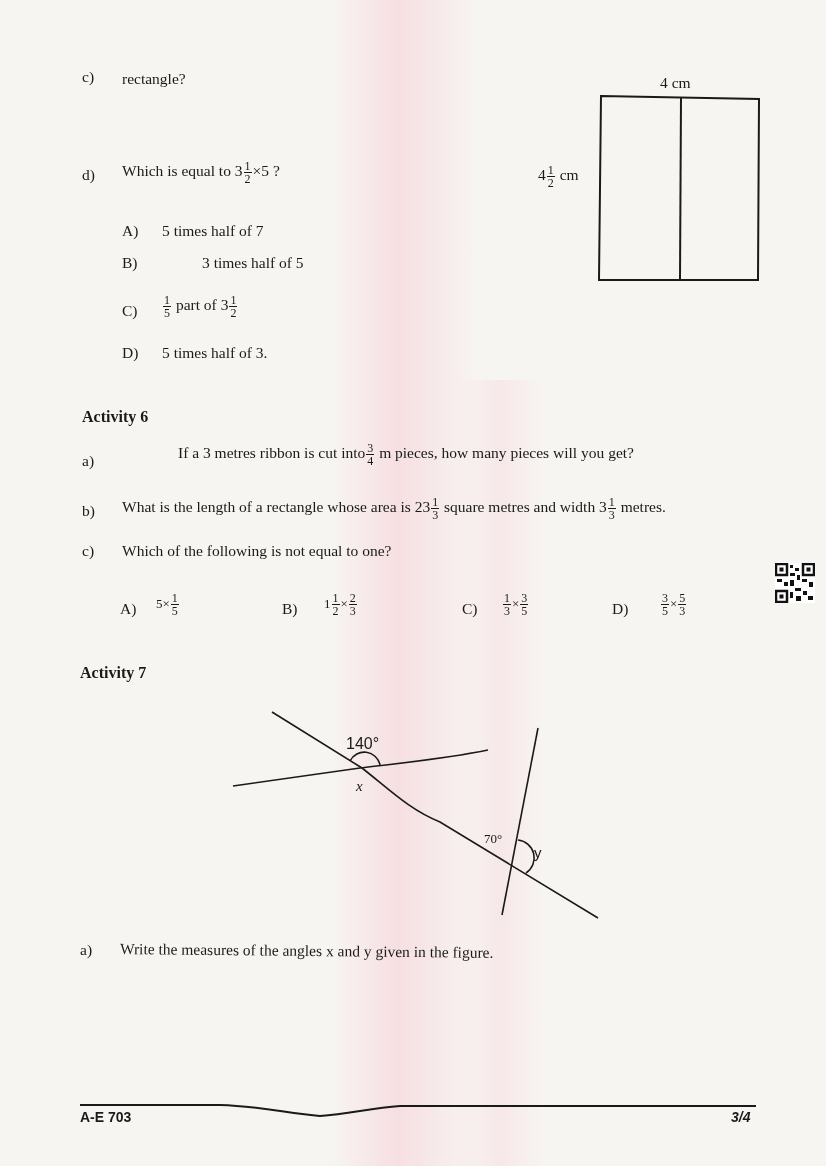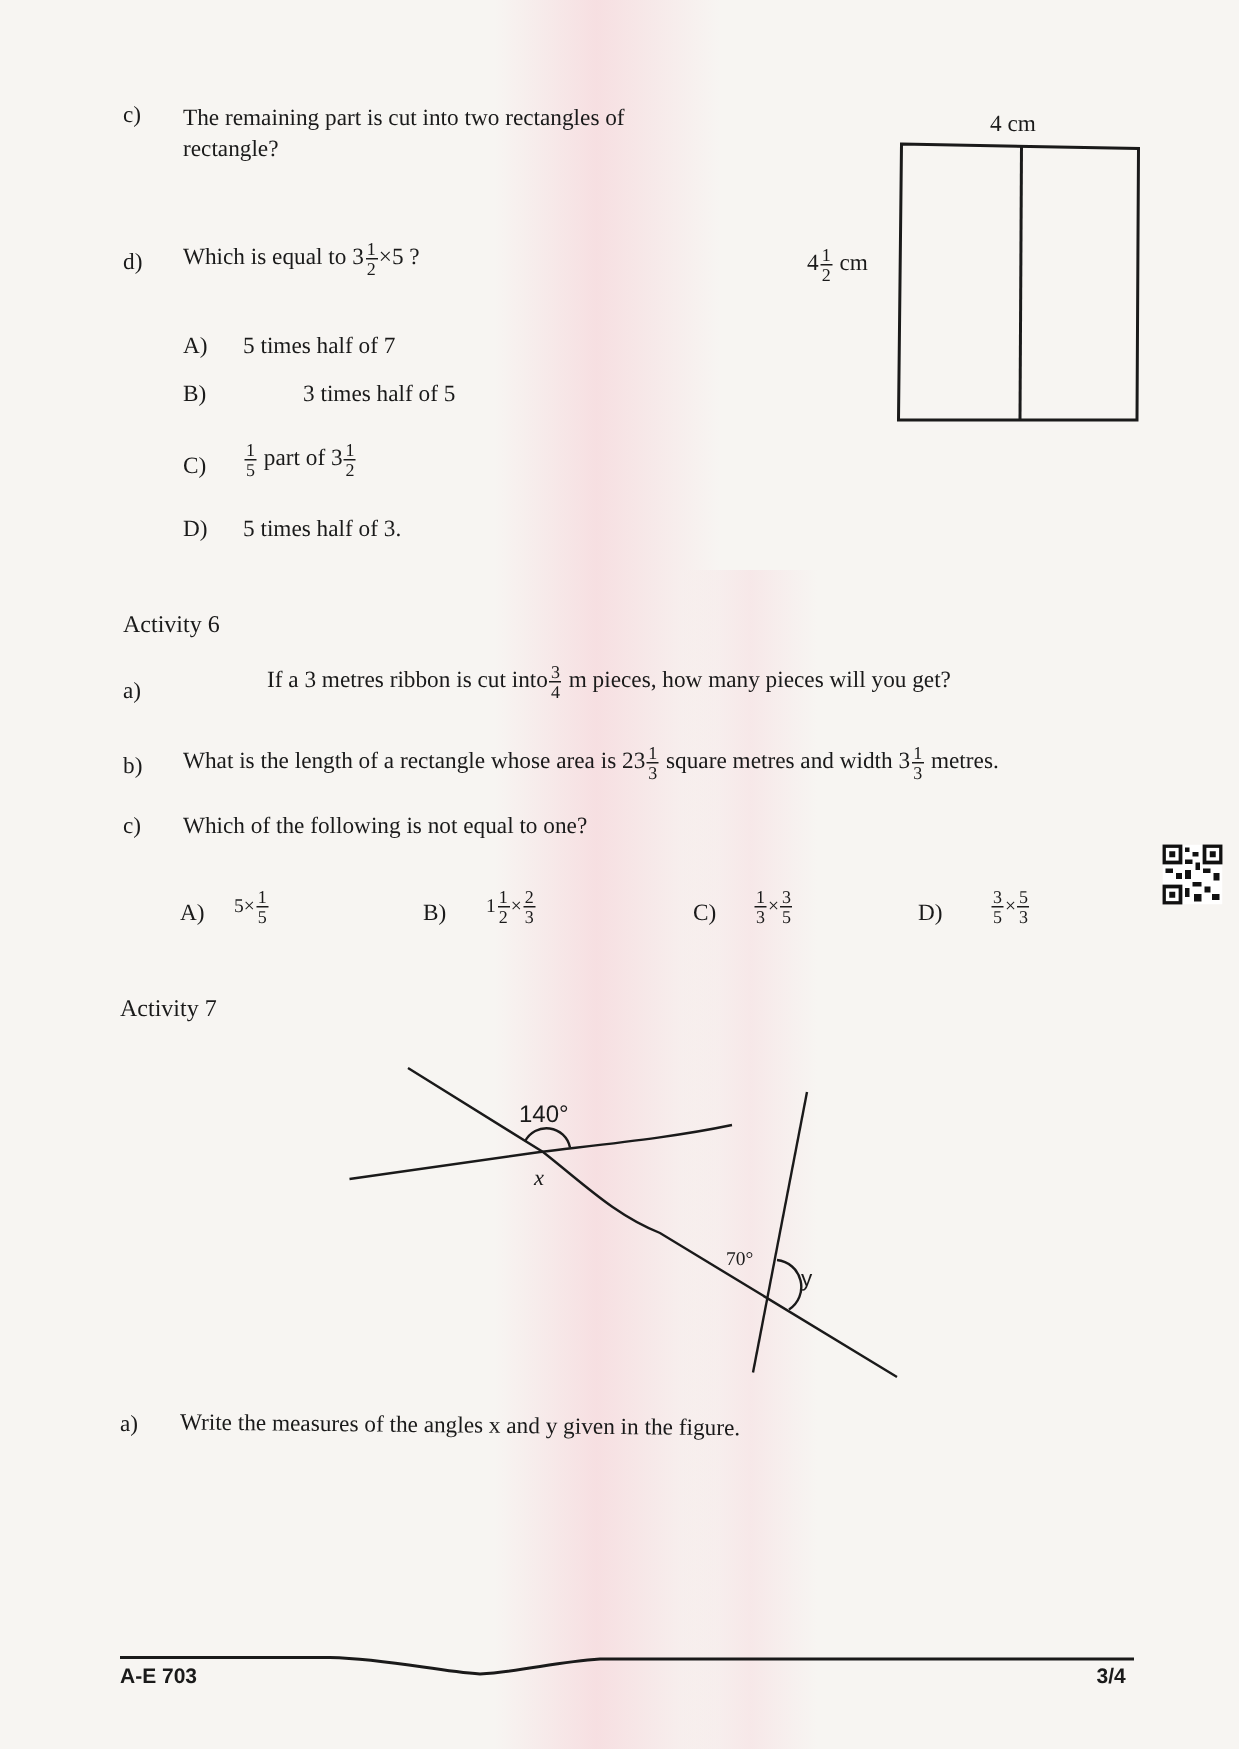--- a/index.html
+++ b/index.html
@@ -12,33 +12,32 @@
   .stain1 { position:absolute; left:330px; top:0; width:150px; height:1166px;
     background:linear-gradient(90deg, rgba(248,215,220,0) 0%, rgba(246,205,212,0.55) 45%, rgba(248,215,220,0) 100%); }
   .stain2 { position:absolute; left:455px; top:380px; width:90px; height:786px;
     background:linear-gradient(90deg, rgba(248,220,225,0) 0%, rgba(246,212,218,0.4) 50%, rgba(248,220,225,0) 100%); }
   .abs { position:absolute; }
   .q { font-size:15.5px; line-height:21px; }
   .lbl { position:absolute; font-size:15.5px; }
   .frac { display:inline-flex; flex-direction:column; align-items:center; vertical-align:middle;
           font-size:12px; line-height:12px; margin:0 1px; }
   .frac .num { border-bottom:1px solid #1a1a1a; padding:0 1px; }
-  .heading { font-weight:normal; font-size:16px; }
+  .heading { font-weight:bold; font-size:16px; }
   .footer { font-family:"Liberation Sans", sans-serif; font-weight:bold; font-size:14px; }
   svg { position:absolute; }
 </style>
 </head>
 <body>
 
 <div class="stain1"></div>
 <div class="stain2"></div>
 
 <div class="lbl" style="left:82px;top:68px;">c)</div>
 <div class="abs q" style="left:122px;top:68px;width:380px;">
-  <div>The remaining part is cut into two rectangles of</div>
   <div>rectangle?</div>
 </div>
 
 <div class="lbl" style="left:82px;top:166px;">d)</div>
 <div class="abs q" style="left:122px;top:160px;">
   <span>Which is equal to</span>
   <span>3</span><span class="frac">
       <span class="num">1</span>
       <span>2</span>
     </span><span>×5 ?</span>
@@ -189,13 +188,13 @@
 <div class="abs" style="left:484px;top:831px;font-family:Liberation Serif, serif;font-size:13px;">70°</div>
 <div class="abs" style="left:534px;top:844px;font-family:'Liberation Sans',sans-serif;font-size:15px;">y</div>
 
 <div class="lbl" style="left:80px;top:941px;">a)</div>
 <div class="lbl" style="left:120px;top:940px;transform:rotate(0.6deg);transform-origin:left;">Write the measures of the angles x and y given in the figure.</div>
 
 <svg style="left:80px;top:1100px;" width="680" height="20">
   <path d="M0,5 L140,5 C180,6 210,14 240,16 C270,14 290,8 320,6 L676,6" fill="none" stroke="#1a1a1a" stroke-width="2"></path>
 </svg>
 <div class="abs footer" style="left:80px;top:1109px;">A-E 703</div>
-<div class="abs footer" style="left:731px;top:1109px;">3/4</div>
+<div class="abs footer" style="left:731px;top:1109px;font-style:italic;">3/4</div>
 
 </body></html>

